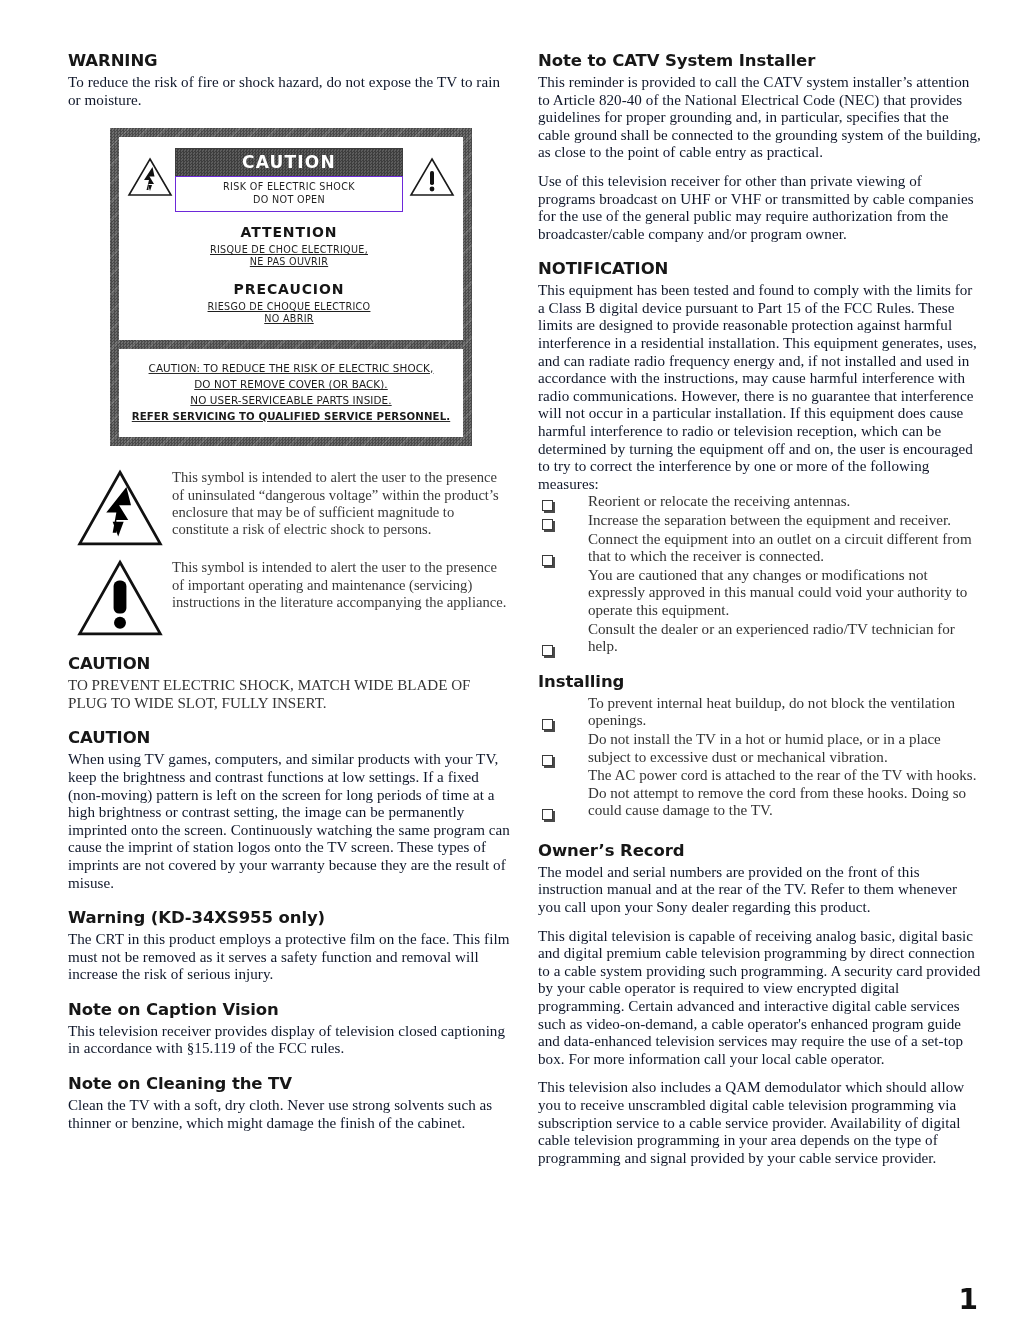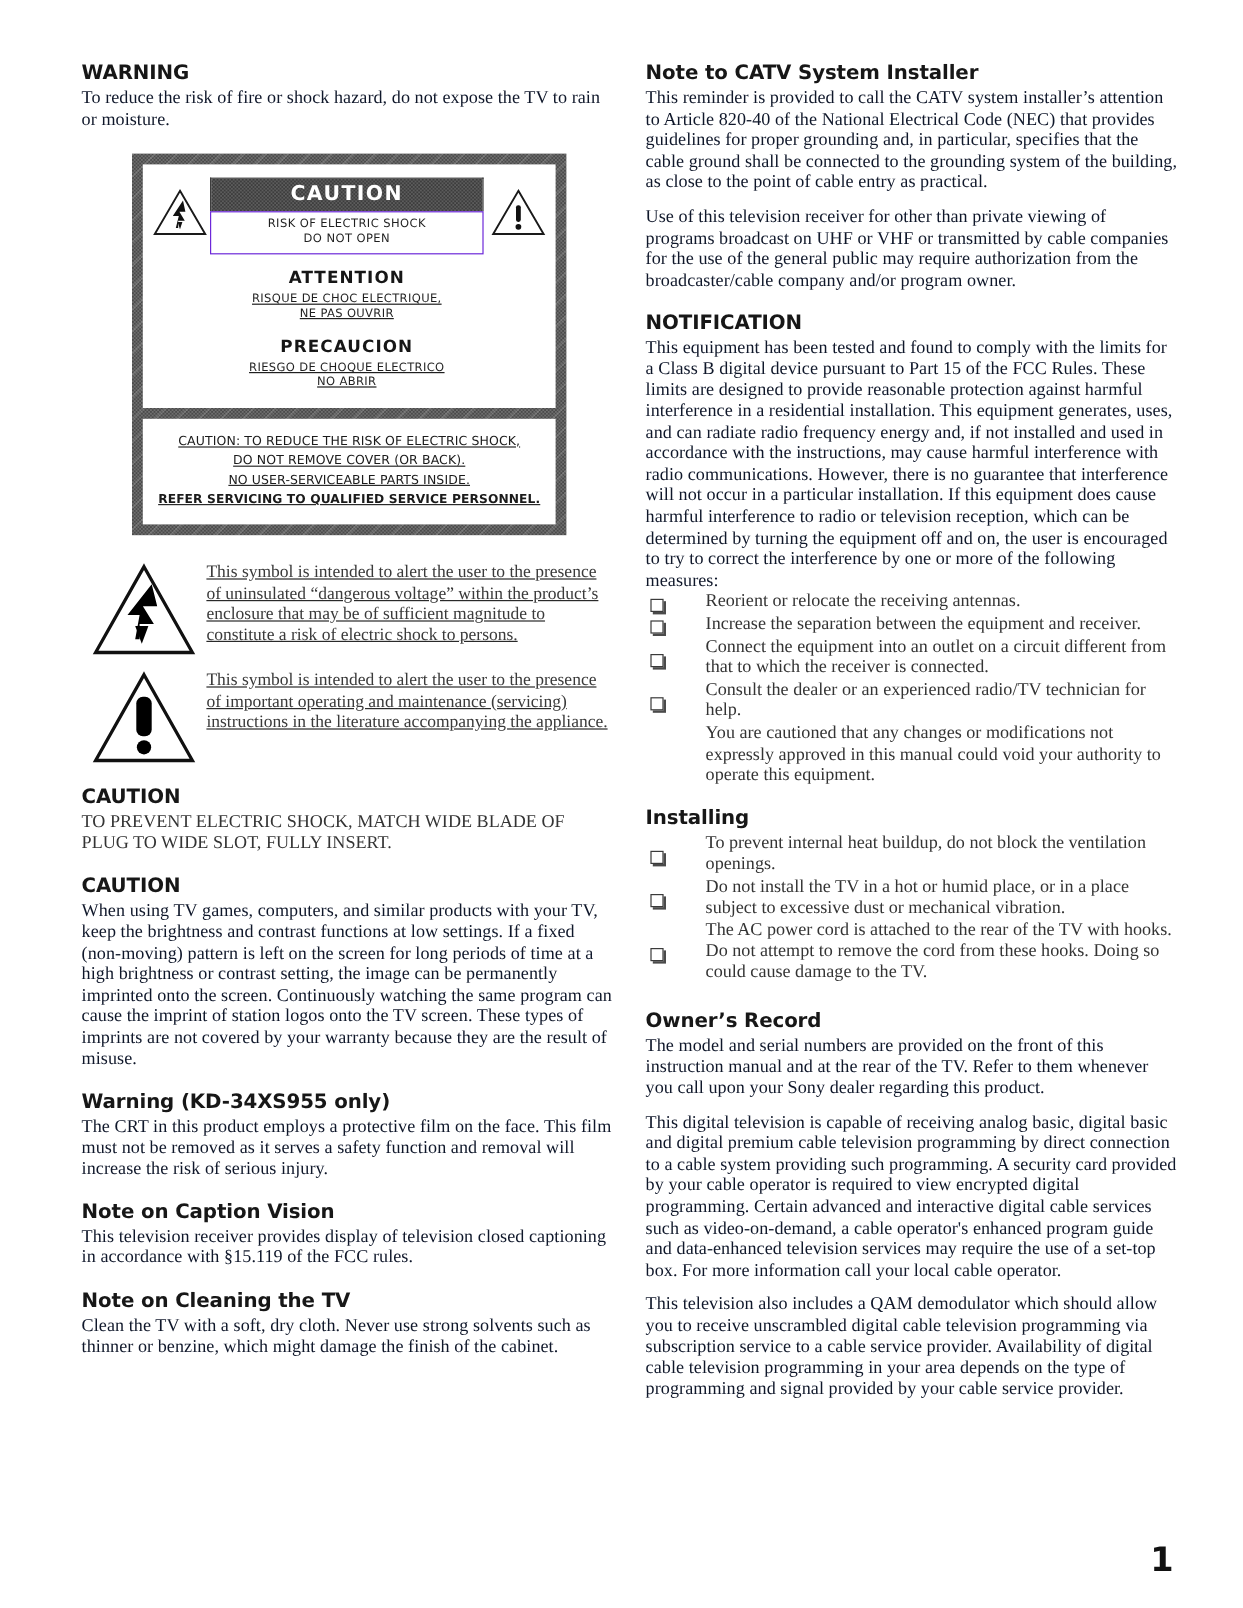--- a/index.html
+++ b/index.html
@@ -161,21 +161,20 @@
     color: #1b1b1b;
   }
   .cb-line.bold { font-weight: bold; font-size: 10.2px; }
 
   
   .sym-wrap { margin: 20px 0 0 0; }
   .sym-row {
     display: flex;
     align-items: flex-start;
     margin-bottom: 8px;
-    text-decoration: underline;
   }
   .sym-icon {
     width: 104px;
     flex: 0 0 104px;
     padding-top: 2px;
   }
   .sym-icon svg { display: block; margin: 0 auto; }
   .sym-text {
     flex: 1 1 auto;
     font-family: "Liberation Serif", serif;
@@ -186,21 +185,21 @@
   }
 
   
   ul.checklist {
     list-style: none;
     margin: 0 0 0 0;
     padding: 0;
   }
   ul.checklist li {
     display: flex;
-    align-items: center;
+    align-items: flex-end;
     margin-bottom: 1px;
   }
   .chk {
     flex: 0 0 46px;
     width: 46px;
     padding-top: 4px;
     padding-left: 4px;
   }
   .chk-glyph {
     display: block;
@@ -349,30 +348,30 @@
             </span>
           <span class="li-text">Increase the separation between the equipment and receiver.</span>
         </li>
         <li>
           <span class="chk">
               <span class="chk-glyph"></span>
             </span>
           <span class="li-text">Connect the equipment into an outlet on a circuit different from that to which the receiver is connected.</span>
         </li>
         <li>
+          <span class="chk chk-blank">
+              <span class="chk-glyph"></span>
+            </span>
+          <span class="li-text">You are cautioned that any changes or modifications not expressly approved in this manual could void your authority to operate this equipment.</span>
+        </li>
+        <li>
           <span class="chk">
               <span class="chk-glyph"></span>
             </span>
           <span class="li-text">Consult the dealer or an experienced radio/TV technician for help.</span>
-        </li>
-        <li>
-          <span class="chk chk-blank">
-              <span class="chk-glyph"></span>
-            </span>
-          <span class="li-text">You are cautioned that any changes or modifications not expressly approved in this manual could void your authority to operate this equipment.</span>
         </li>
       </ul>
 
       <h2 class="sec spaced">Installing</h2>
       <ul class="checklist">
         <li>
           <span class="chk">
               <span class="chk-glyph"></span>
             </span>
           <span class="li-text">To prevent internal heat buildup, do not block the ventilation openings.</span>

